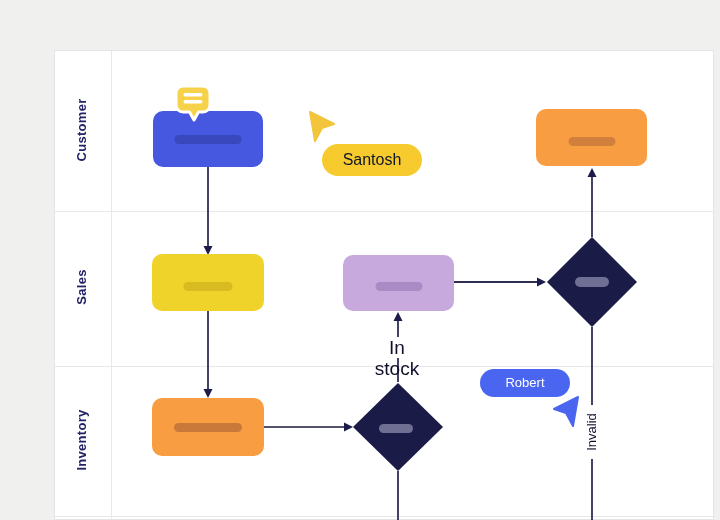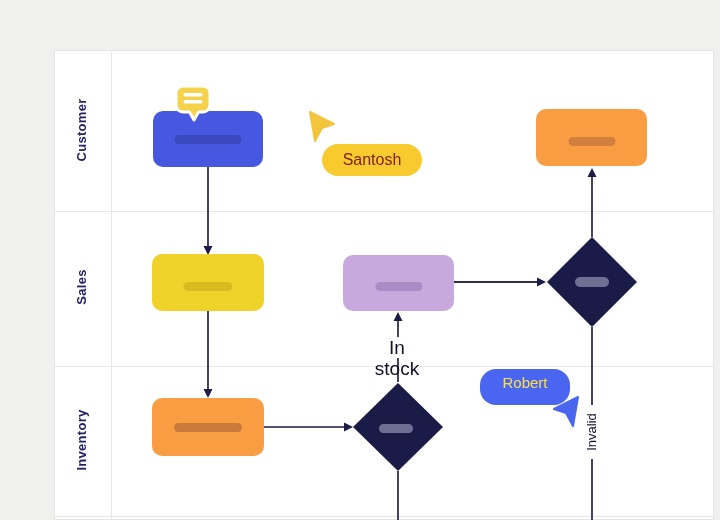--- a/index.html
+++ b/index.html
@@ -33,22 +33,22 @@
   .node-orange-i{left:152px;top:398px;width:112px;height:58px;background:#f99d43;}
   .node-orange-i .bar{top:25px;width:68px;background:#c9793a;}
   .edge-label{
     position:absolute;background:#ffffff;color:#10102a;text-align:center;
   }
   .edge-label.instock{left:366px;top:337px;width:62px;height:21px;line-height:21px;font-size:19px;}
   .edge-label.invalid{left:565px;top:423px;width:54px;height:18px;line-height:18px;font-size:13px;transform:rotate(-90deg);}
   .cursor-pill{
     position:absolute;border-radius:16px;text-align:center;box-sizing:border-box;
   }
-  .pill-santosh{left:322px;top:144px;width:100px;height:32px;line-height:32px;background:#f7ca2e;color:#7f1d1d;font-size:16px;font-weight:500;}
-  .pill-robert{left:480px;top:369px;width:90px;height:36px;line-height:28px;background:#4a66f0;color:#fde047;font-size:15px;font-weight:500;}
+  .pill-santosh{left:322px;top:144px;width:100px;height:32px;line-height:32px;background:#f7ca2e;color:#0f172a;font-size:16px;font-weight:500;}
+  .pill-robert{left:480px;top:369px;width:90px;height:28px;line-height:28px;background:#4a66f0;color:#ffffff;font-size:13px;font-weight:500;}
   svg{display:block;}
 </style>
 </head>
 <body>
 
 <div class="stage">
 
   <div class="board">
     <div class="vdiv"></div>
     <div class="hdiv" style="top:160px"></div>

